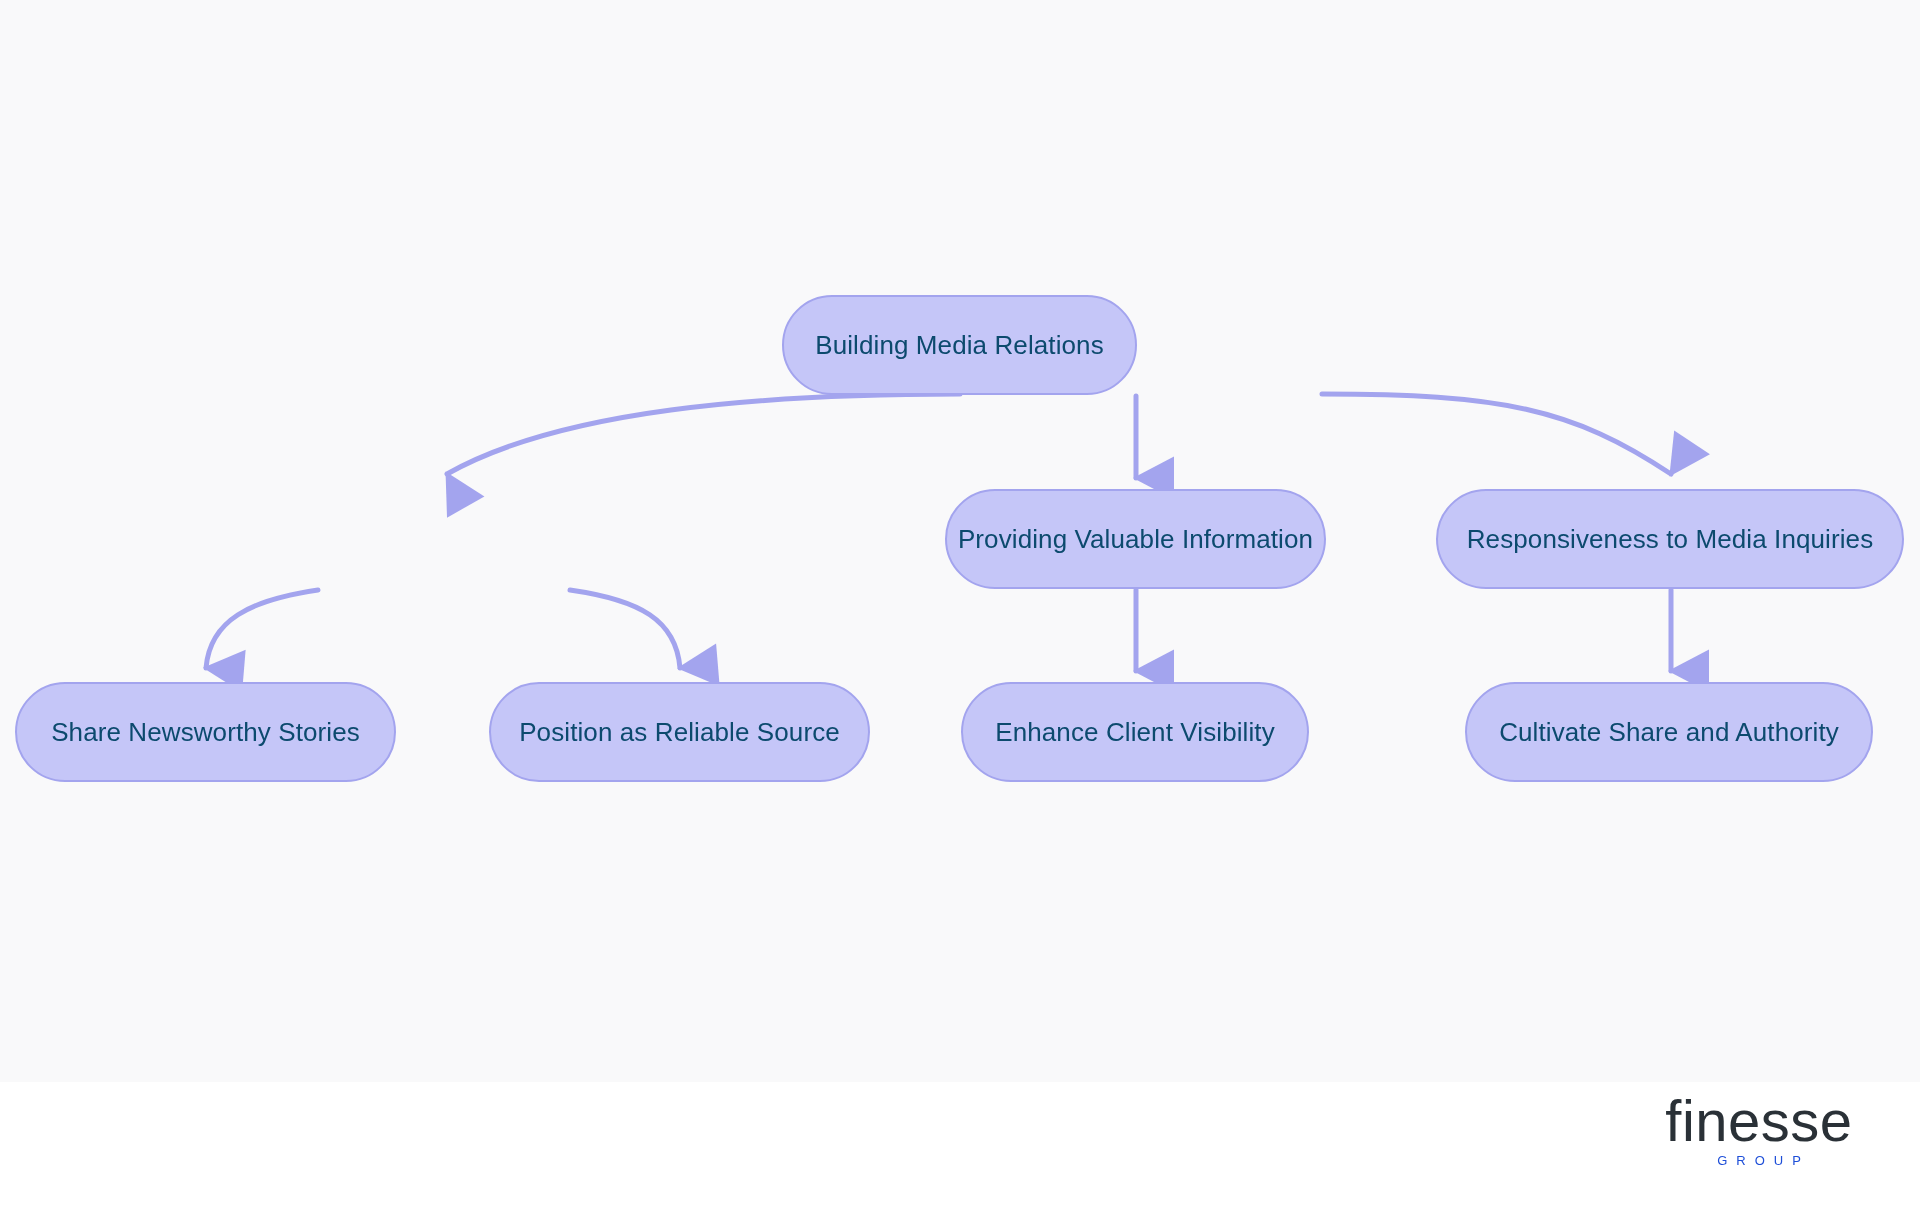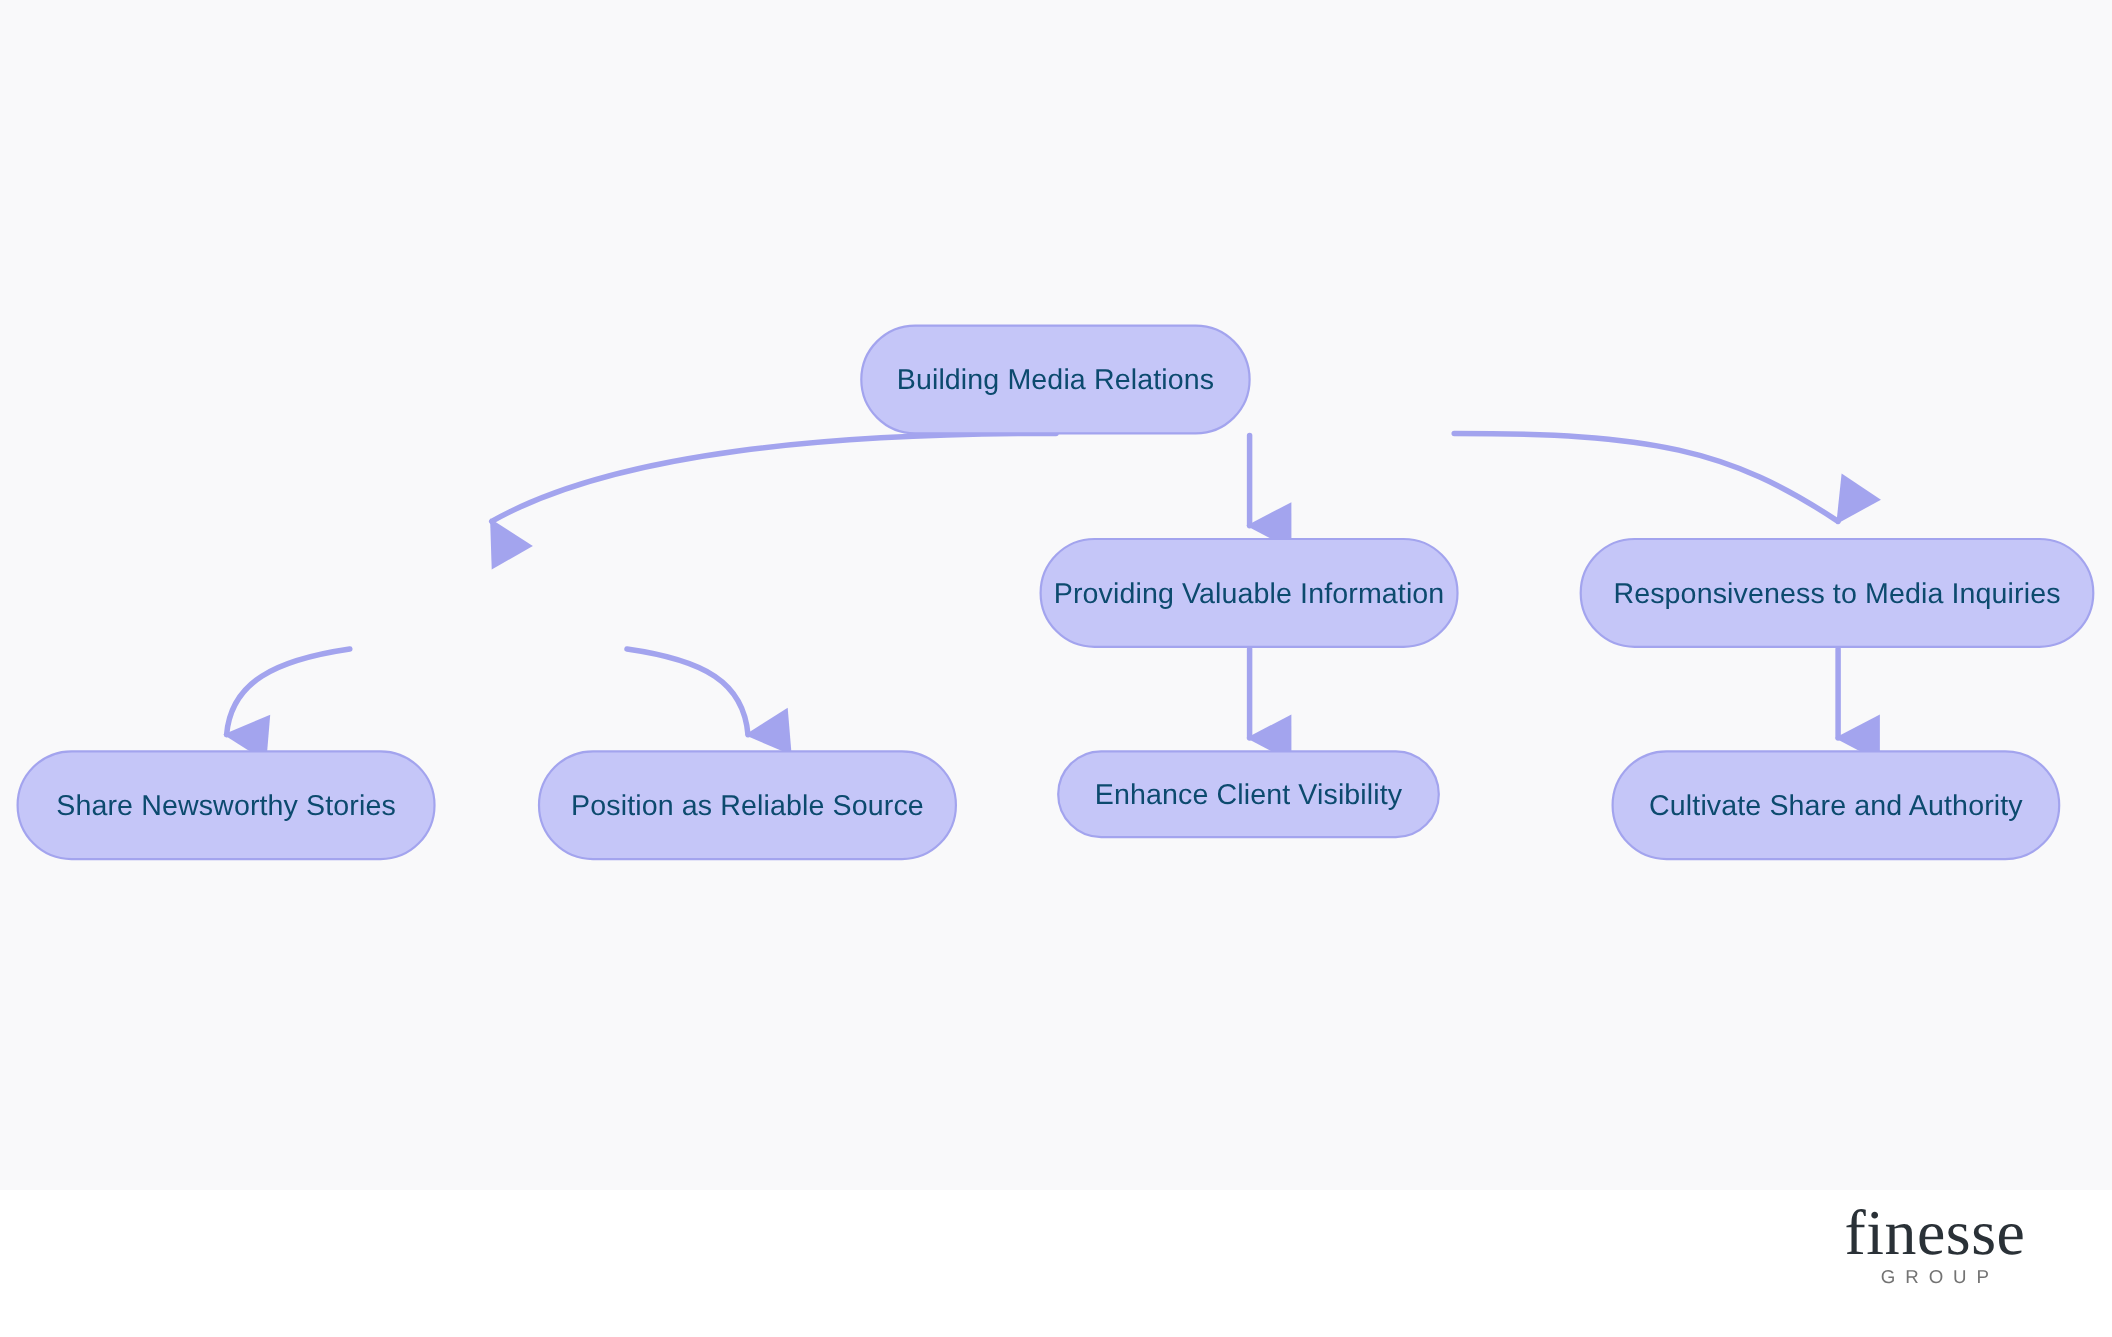--- a/index.html
+++ b/index.html
@@ -75,33 +75,33 @@
 
   #logo {
     position: absolute;
     right: 46px;
     top: 8px;
     text-align: center;
     width: 230px;
   }
 
   #logo-word {
-    font-family: Liberation Serif, serif;
+    font-family: Liberation Sans, sans-serif;
     font-size: 58px;
     line-height: 62px;
     color: #2a3137;
     letter-spacing: 0.5px;
     display: block;
   }
 
   #logo-sub {
     font-family: "Liberation Sans", sans-serif;
-    font-size: 17px;
+    font-size: 13px;
     line-height: 18px;
-    color: #737373;
+    color: #1d4ed8;
     letter-spacing: 9px;
     display: block;
     padding-left: 9px;
   }
 </style>
 </head>
 <body>
 
 <div id="page">
 
@@ -143,21 +143,21 @@
     </div>
 
     <div class="node" style="left:15px; top:682px; width:381px; height:100px;">
       <span class="node-label">Share Newsworthy Stories</span>
     </div>
 
     <div class="node" style="left:489px; top:682px; width:381px; height:100px;">
       <span class="node-label">Position as Reliable Source</span>
     </div>
 
-    <div class="node" style="left:961px; top:682px; width:348px; height:80px;">
+    <div class="node" style="left:961px; top:682px; width:348px; height:100px;">
       <span class="node-label">Enhance Client Visibility</span>
     </div>
 
     <div class="node" style="left:1465px; top:682px; width:408px; height:100px;">
       <span class="node-label">Cultivate Share and Authority</span>
     </div>
 
   </div>
 
   <div id="footer">

